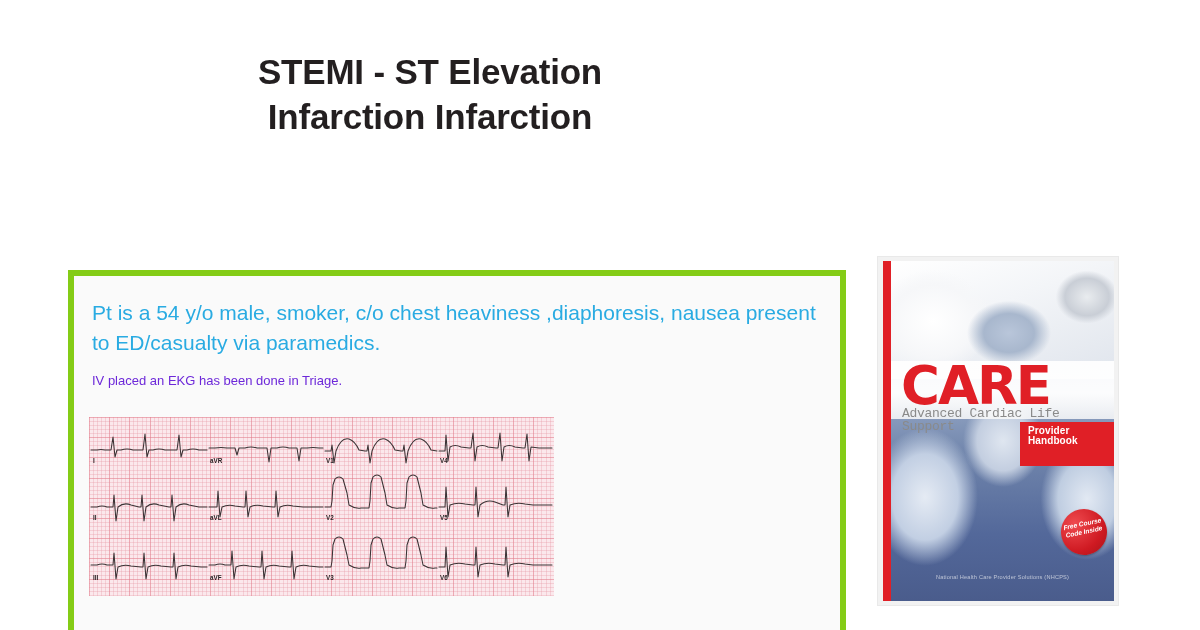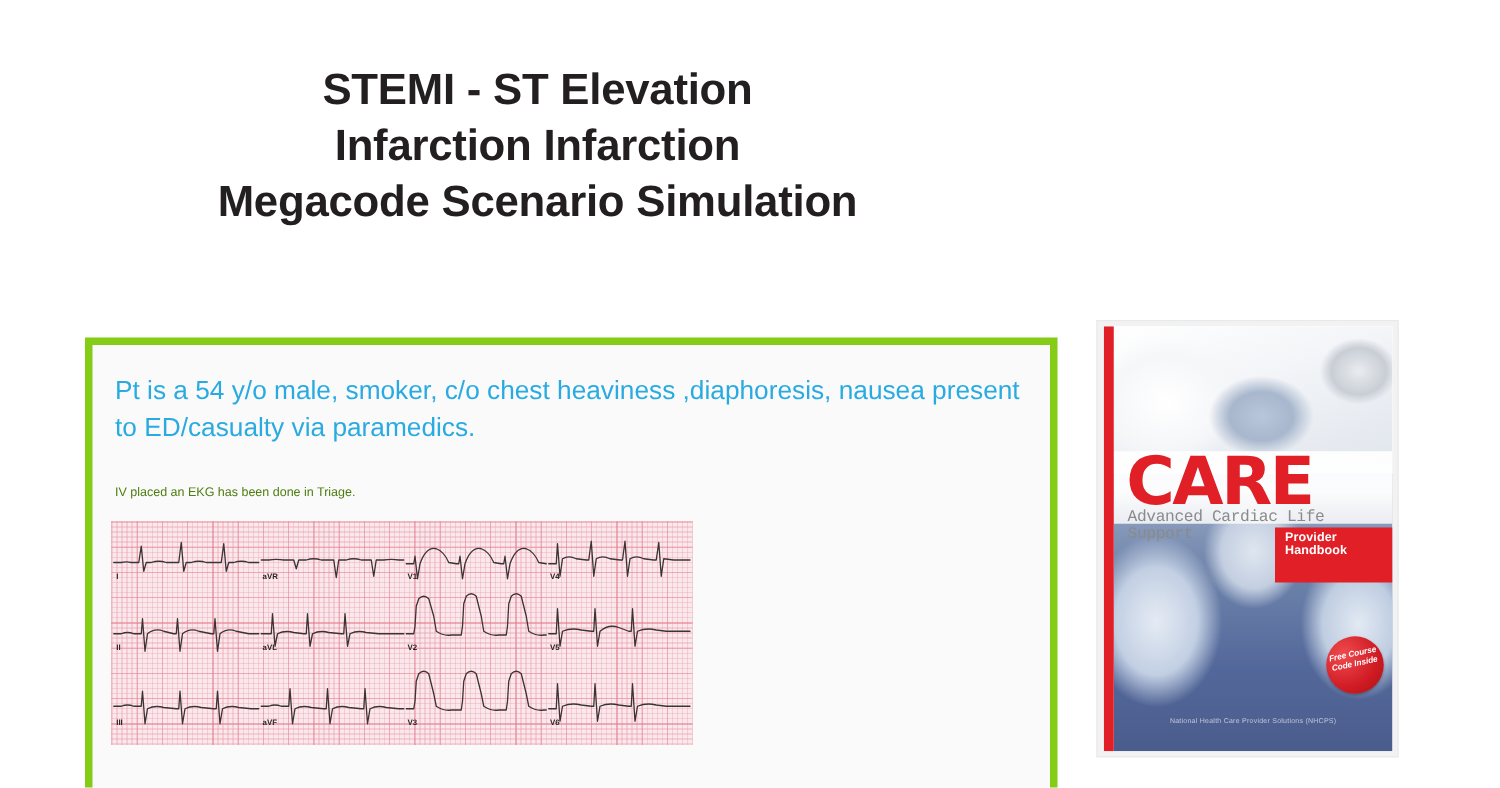--- a/index.html
+++ b/index.html
@@ -50,22 +50,22 @@
   
   .card {
     position:absolute; left:68px; top:234px; width:778px; height:416px;
     background:#fafafa; border:6px solid #84cc16;margin-top:36px;
   }
   .lead {
     position:absolute; left:18px; top:22px; width:740px;
     font-size:21px; line-height:1.45; color:#29abe2; font-weight:normal;
   }
   .sub {
-    position:absolute; left:18px; top:112px; width:700px;
-    font-size:10px; line-height:1.4; color:#4d7c0f;
+    position:absolute; left:18px; top:96px; width:700px;
+    font-size:13px; line-height:1.4; color:#6d28d9;
   }
 
   
   .ekg {
     position:absolute; left:15px; top:141px;
     width:465px; height:179px;
     background:
       repeating-linear-gradient(to right, rgba(226,120,135,0.42) 0 1px, transparent 1px 20.2px),
       repeating-linear-gradient(to bottom, rgba(226,120,135,0.42) 0 1px, transparent 1px 20.2px),
       repeating-linear-gradient(to right, rgba(230,150,163,0.32) 0 1px, transparent 1px 4.04px),
@@ -145,21 +145,20 @@
 </head>
 <body>
 
 <div class="page">
 
   <div class="header">
 
     <div class="title">
       <span class="tline">STEMI - ST Elevation</span>
       <span class="tline">Infarction Infarction</span>
-      <span class="tline">Megacode Scenario Simulation</span>
     </div>
 
   </div>
 
   <div class="card">
 
     <div class="lead">Pt is a 54 y/o male, smoker, c/o chest heaviness ,diaphoresis, nausea present to ED/casualty via paramedics.</div>
     <div class="sub">IV placed an EKG has been done in Triage.</div>
 
     <div class="ekg">

